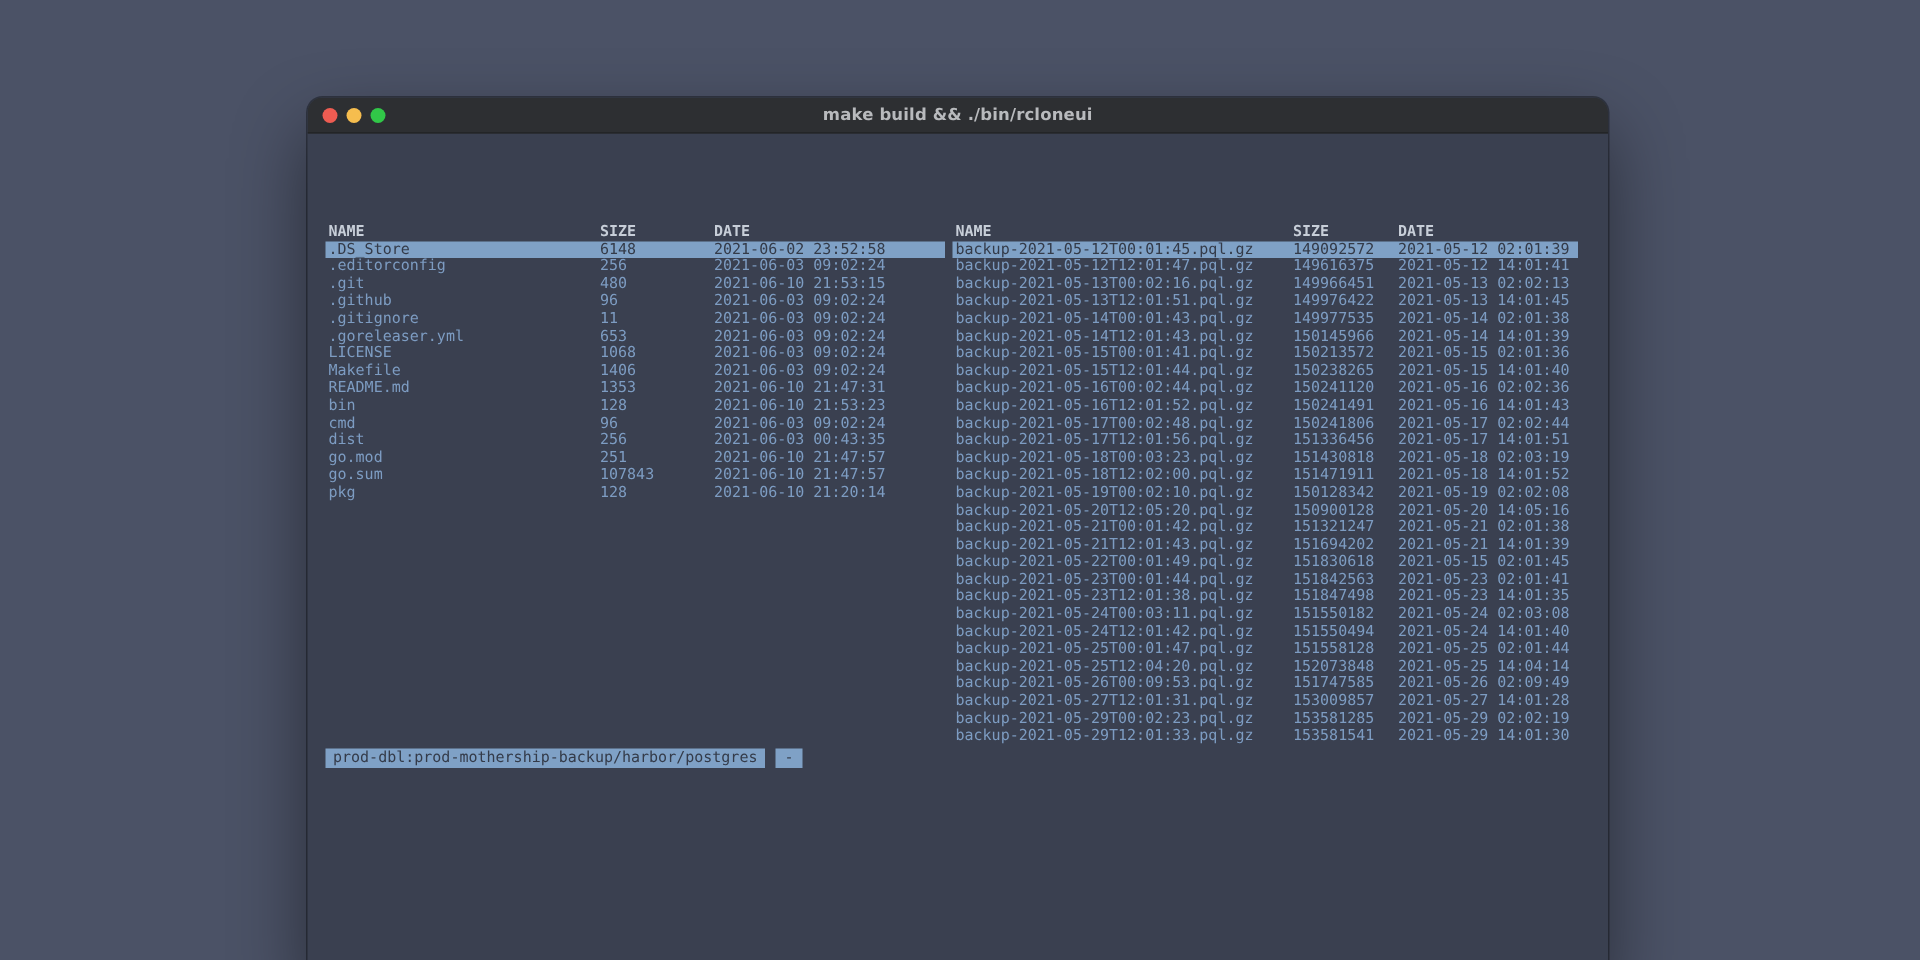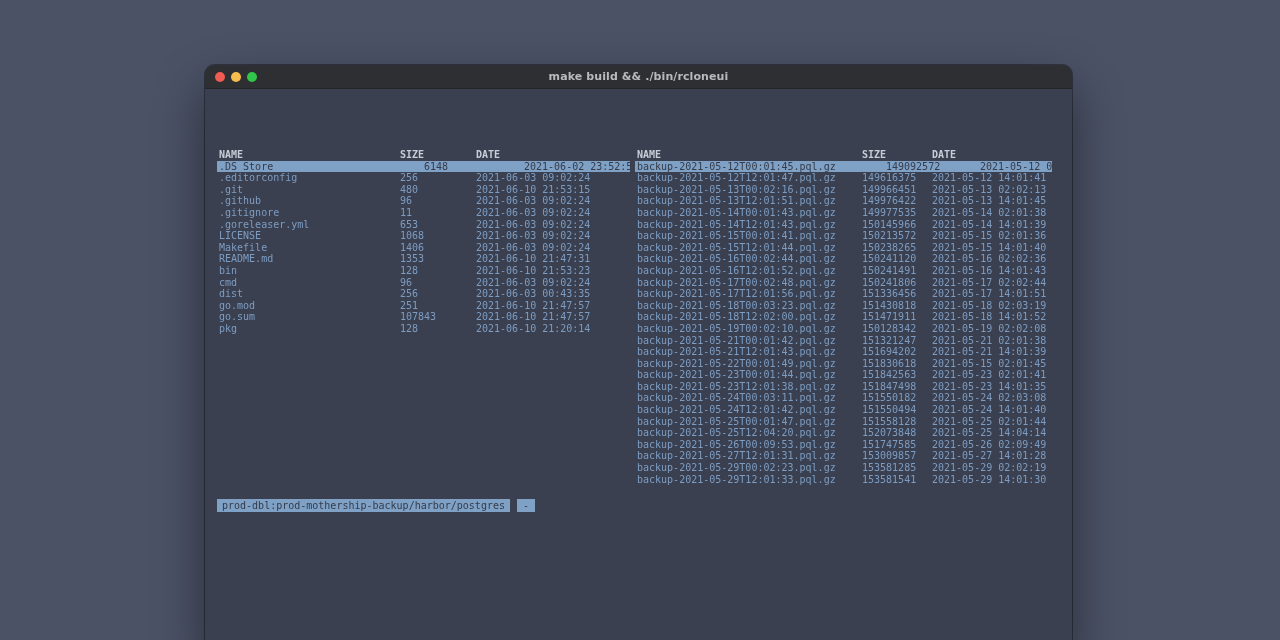--- a/index.html
+++ b/index.html
@@ -69,21 +69,21 @@
     display:grid;
     height:11.6px;
     line-height:11.6px;
     padding-left:2px;
     white-space:nowrap;
     overflow:hidden;
   }
   .panel.left  .hdr, .panel.left  .row{grid-template-columns:181px 76px 1fr;}
   .panel.right .hdr, .panel.right .row{grid-template-columns:225px 70px 1fr;}
   .hdr{color:var(--header-text);font-weight:700;}
-  .row.selected{background:var(--selection-bg);color:var(--selection-text);gap:24px;}
+  .row.selected{background:var(--selection-bg);color:var(--selection-text);}
   .statusbar{
     position:absolute;
     left:12px; bottom:30px;
     display:flex;
     gap:7px;
     height:13px;
   }
   .badge{
     background:var(--selection-bg);
     color:var(--selection-text);
@@ -274,20 +274,25 @@
                 <span>backup-2021-05-18T12:02:00.pql.gz</span>
                 <span>151471911</span>
                 <span>2021-05-18 14:01:52</span>
               </div>
               <div class="row">
                 <span>backup-2021-05-19T00:02:10.pql.gz</span>
                 <span>150128342</span>
                 <span>2021-05-19 02:02:08</span>
               </div>
               <div class="row">
+                <span>backup-2021-05-20T12:05:20.pql.gz</span>
+                <span>150900128</span>
+                <span>2021-05-20 14:05:16</span>
+              </div>
+              <div class="row">
                 <span>backup-2021-05-21T00:01:42.pql.gz</span>
                 <span>151321247</span>
                 <span>2021-05-21 02:01:38</span>
               </div>
               <div class="row">
                 <span>backup-2021-05-21T12:01:43.pql.gz</span>
                 <span>151694202</span>
                 <span>2021-05-21 14:01:39</span>
               </div>
               <div class="row">

